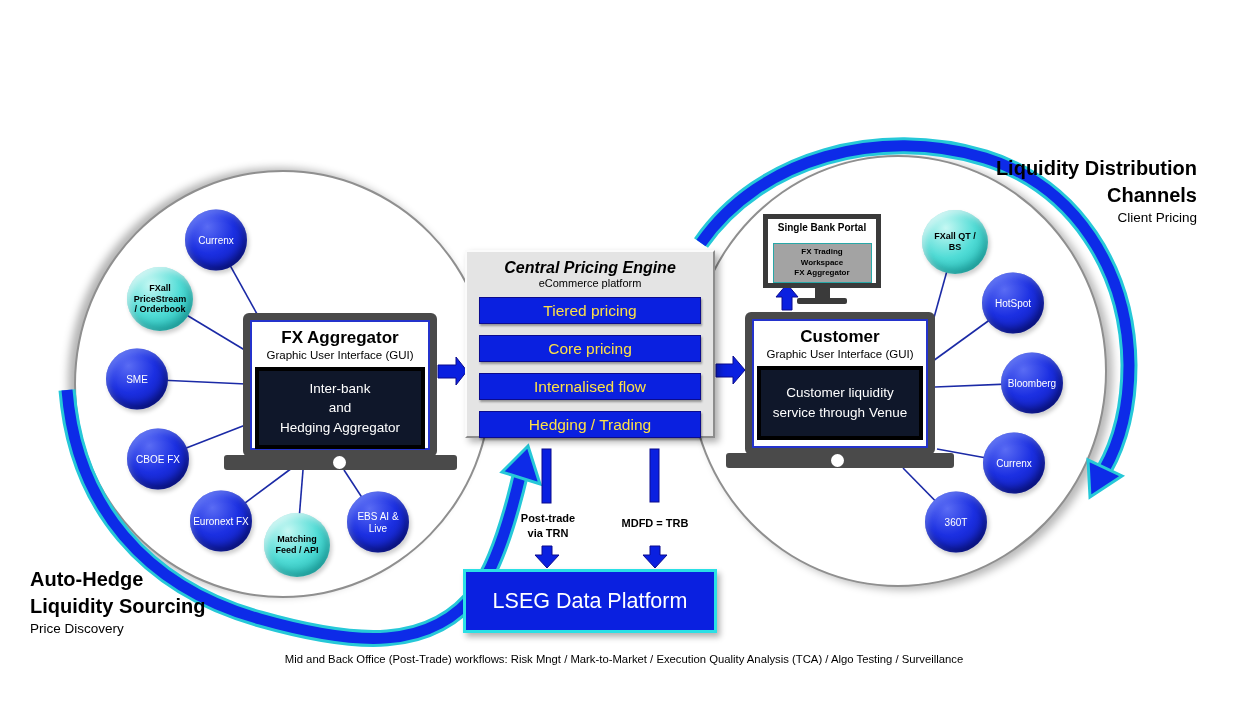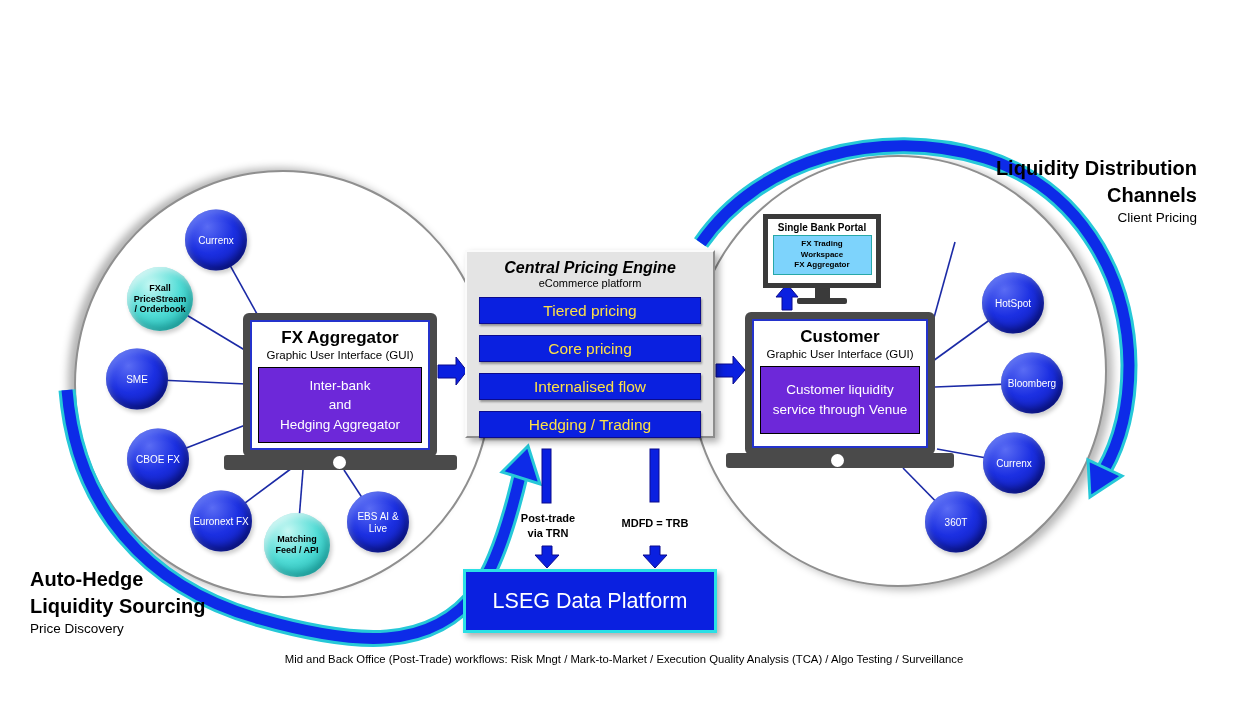--- a/index.html
+++ b/index.html
@@ -32,21 +32,21 @@
   .rn1{left:955px;top:242px;} .rn2{left:1013px;top:303px;} .rn3{left:1032px;top:383px;}
   .rn4{left:1014px;top:463px;} .rn5{left:956px;top:522px;}
 
   
   .laptop{background:#4a4a4a;border-radius:6px;padding:7px;box-sizing:border-box;z-index:6;}
   .laptop-screen{background:#fff;border:2px solid #2433cc;width:100%;height:100%;box-sizing:border-box;text-align:center;}
   .lap-left{left:243px;top:313px;width:194px;height:144px;}
   .lap-right{left:745px;top:312px;width:190px;height:143px;}
   .lap-title{margin-top:6px;font-size:17px;font-weight:bold;}
   .lap-sub{font-size:11.5px;margin-top:1px;}
-  .gui-panel{margin:6px auto 0;background:#6d28d9;border:1px solid #000000;color:#fff;
+  .gui-panel{margin:6px auto 0;background:#0f172a;border:4px solid #000000;color:#fff;
              font-size:13.5px;line-height:1.45;display:flex;align-items:center;justify-content:center;
              text-align:center;white-space:pre-line;}
   .panel-left{width:162px;height:74px;}
   .panel-right{width:158px;height:66px;}
   .laptop-base{background:#4a4a4a;border-radius:3px;height:15px;z-index:7;}
   .base-left{left:224px;top:455px;width:233px;}
   .base-right{left:726px;top:453px;width:228px;}
   .trackpad{width:13px;height:13px;border-radius:50%;background:#fff;z-index:8;}
   .tp-left{left:333px;top:456px;} .tp-right{left:831px;top:454px;}
 
@@ -58,21 +58,21 @@
   .cpe-sub{font-size:11px;margin-top:0px;}
   .cpe-bar{width:220px;height:25px;margin:11px auto 0;background:#0a20e0;border:1px solid #0b0b8e;
            color:#fde047;font-size:15.5px;display:flex;align-items:center;justify-content:center;
            box-shadow:1px 2px 2px rgba(0,0,0,.35);}
   .cpe-bar.first{margin-top:8px;}
 
   
   .monitor{left:763px;top:214px;width:118px;height:74px;border:5px solid #3a3a3a;background:#fff;
            box-sizing:border-box;text-align:center;z-index:6;}
   .mon-title{font-size:10px;font-weight:bold;margin-top:3px;}
-  .mon-panel{margin:2px auto 0;width:97px;height:38px;background:#7dd3fc;border:1px solid #28a8a8;
+  .mon-panel{margin:10px auto 0;width:97px;height:38px;background:#a3a3a3;border:1px solid #28a8a8;
              font-size:8px;font-weight:bold;line-height:1.35;display:flex;align-items:center;
              justify-content:center;white-space:pre-line;}
   .mon-stand{left:815px;top:288px;width:15px;height:11px;background:#3a3a3a;z-index:6;}
   .mon-foot{left:797px;top:298px;width:50px;height:6px;background:#3a3a3a;border-radius:2px;z-index:6;}
 
   
   .lseg{left:463px;top:569px;width:254px;height:64px;background:#0a20e0;border:3px solid #2ae0e6;
         box-shadow:3px 4px 6px rgba(0,0,0,.3);display:flex;align-items:center;justify-content:center;
         color:#fff;font-size:21.5px;z-index:6;box-sizing:border-box;}
 
@@ -146,20 +146,22 @@
 PriceStream
 / Orderbook</div>
   <div class="abs node blue ln3">SME</div>
   <div class="abs node blue ln4">CBOE FX</div>
   <div class="abs node blue ln5">Euronext FX</div>
   <div class="abs node blue ln7">EBS AI &amp;
 Live</div>
   <div class="abs node teal ln6">Matching
 Feed / API</div>
 
+  <div class="abs node teal rn1">FXall QT /
+BS</div>
   <div class="abs node blue rn2">HotSpot</div>
   <div class="abs node blue rn3">Bloomberg</div>
   <div class="abs node blue rn4">Currenx</div>
   <div class="abs node blue rn5">360T</div>
 
   <div class="abs laptop lap-left">
     <div class="laptop-screen">
       <div class="lap-title">FX Aggregator</div>
       <div class="lap-sub">Graphic User Interface (GUI)</div>
       <div class="gui-panel panel-left">Inter-bank

